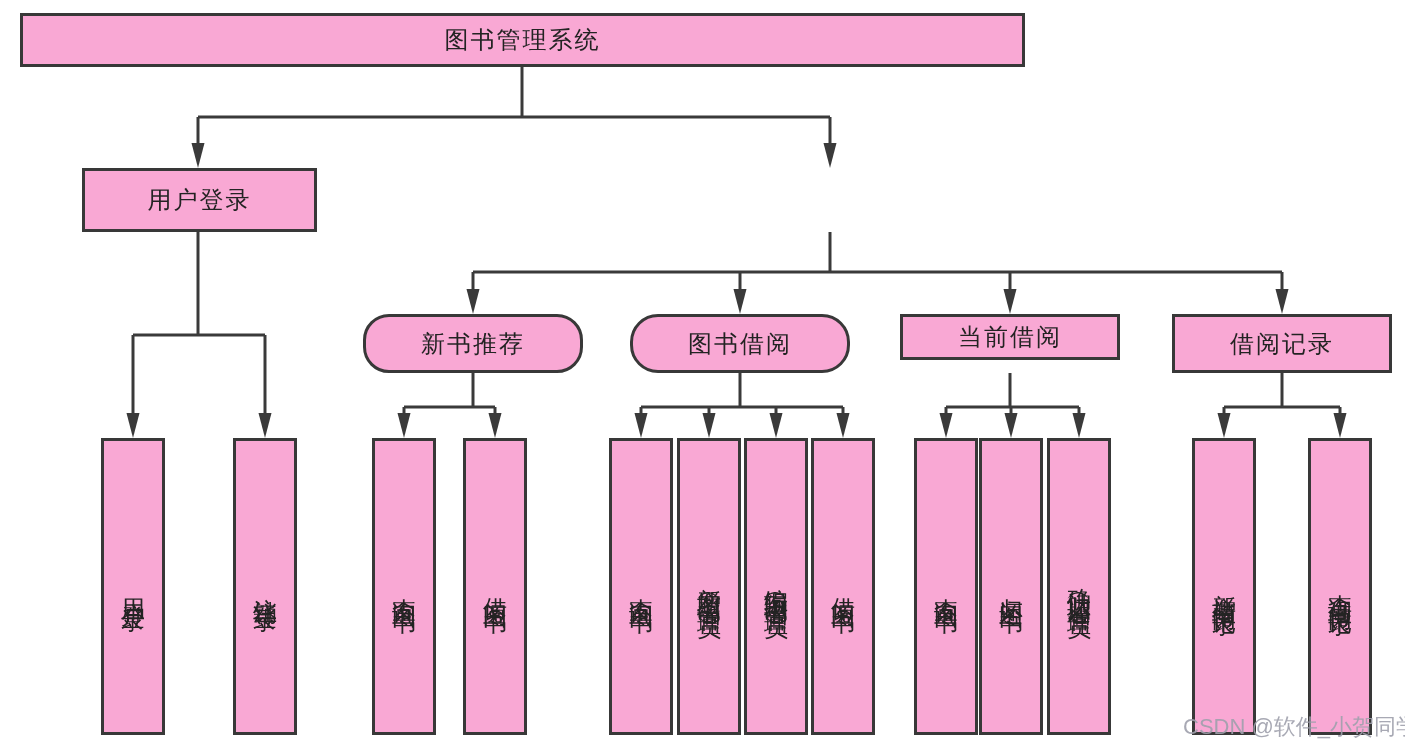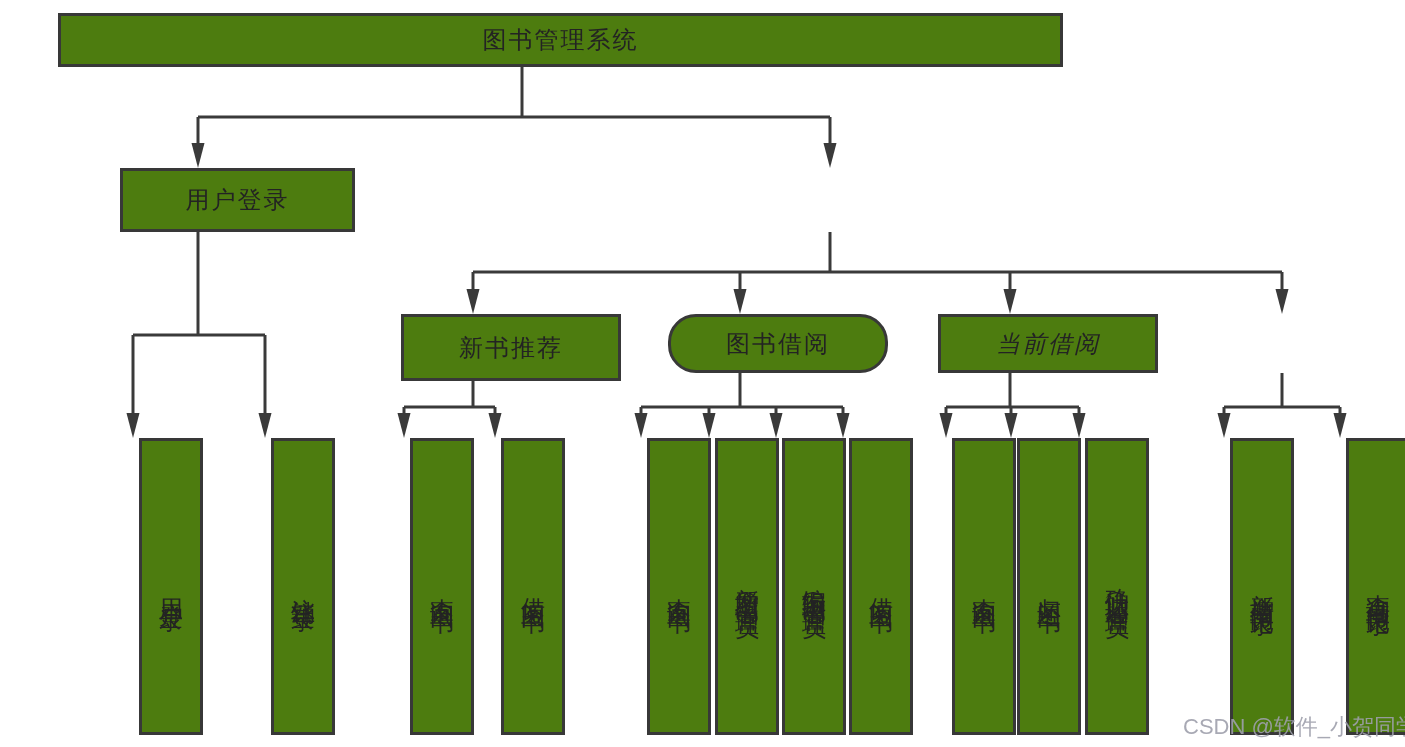--- a/index.html
+++ b/index.html
@@ -14,27 +14,26 @@
   }
   .connectors {
     position: absolute;
     left: 0; top: 0;
     width: 1405px; height: 747px;
     z-index: 1;
   }
   .node {
     position: absolute;
     box-sizing: border-box;
-    background: #4d7c0f;
+    background: #f9a8d4;
     border: 3px solid #383838;
     display: flex;
     align-items: center;
     justify-content: center;
     z-index: 2;
-    margin-left: 38px;
   }
   .node.root { border-width: 3px; }
   .node .hlabel {
     font-size: 24px;
     letter-spacing: 2px;
     white-space: nowrap;
     color: #232323;
   }
   .node.leaf .vlabel {
     writing-mode: vertical-rl;
@@ -135,28 +134,31 @@
   </svg>
 
   <div class="node root" style="left:20px; top:13px; width:1005px; height:54px;">
     <span class="hlabel">图书管理系统</span>
   </div>
 
   <div class="node" style="left:82px; top:168px; width:235px; height:64px;">
     <span class="hlabel">用户登录</span>
   </div>
 
-  <div class="node" style="left:363px; top:314px; width:220px; height:67px;">
+  <div class="node" style="left:363px; top:314px; width:220px; height:59px;border-radius:26px;">
     <span class="hlabel">新书推荐</span>
   </div>
   <div class="node" style="left:630px; top:314px; width:220px; height:59px;border-radius:28px;">
     <span class="hlabel">图书借阅</span>
   </div>
-  <div class="node" style="left:900px; top:314px; width:220px; height:59px;font-style:italic;">
+  <div class="node" style="left:900px; top:314px; width:220px; height:46px;">
     <span class="hlabel">当前借阅</span>
+  </div>
+  <div class="node" style="left:1172px; top:314px; width:220px; height:59px;">
+    <span class="hlabel">借阅记录</span>
   </div>
 
   <div class="node leaf" style="left:101px; top:438px; width:64px; height:297px;">
     <span class="vlabel">用户登录</span>
   </div>
   <div class="node leaf" style="left:233px; top:438px; width:64px; height:297px;">
     <span class="vlabel">注销登录</span>
   </div>
 
   <div class="node leaf" style="left:372px; top:438px; width:64px; height:297px;">

